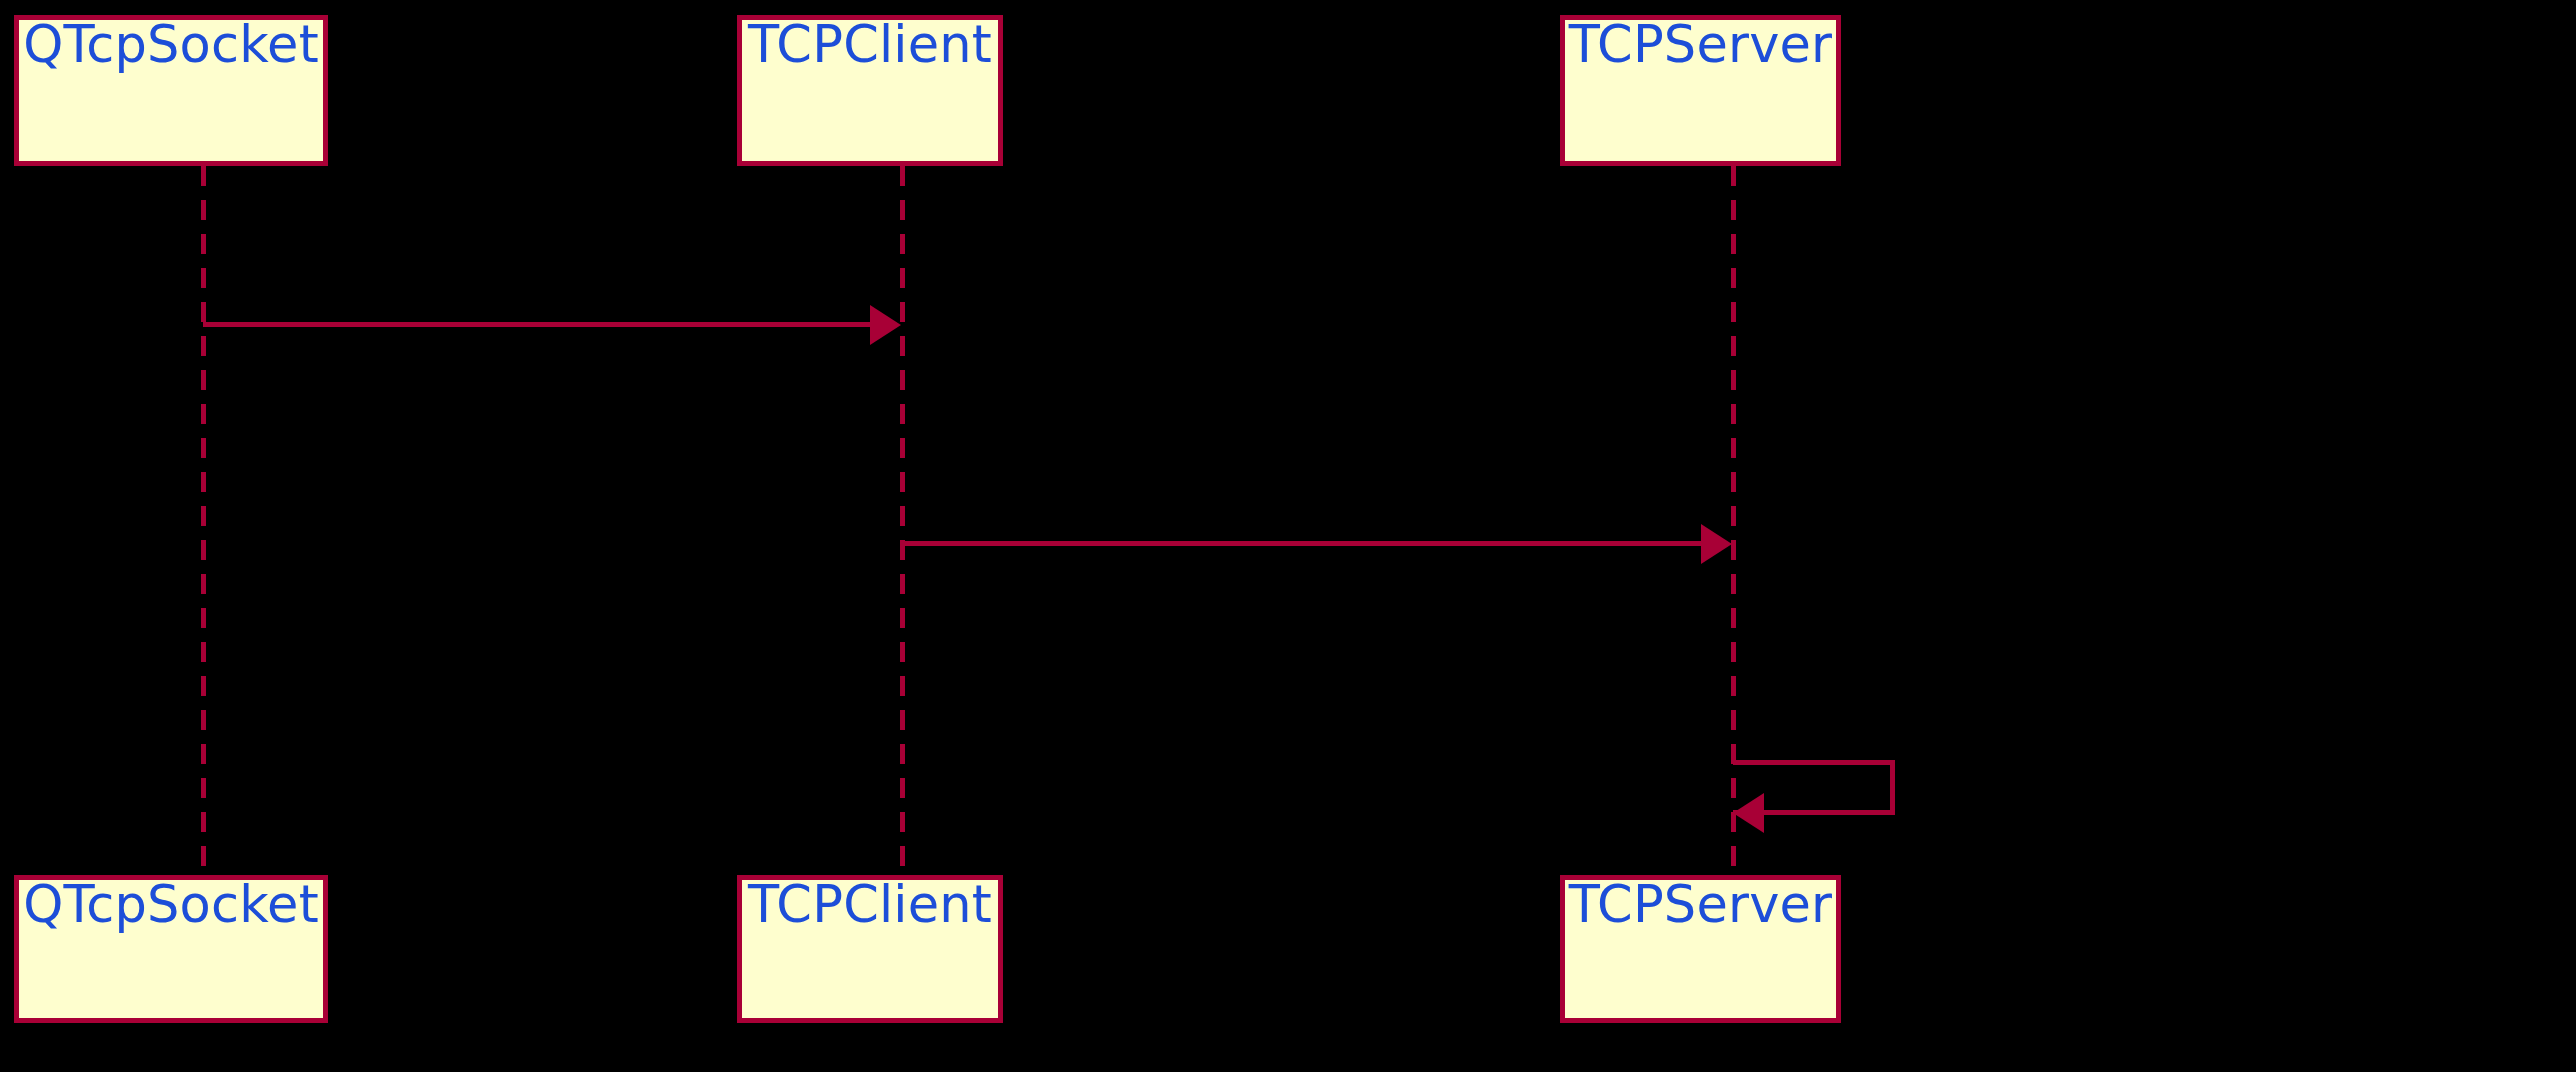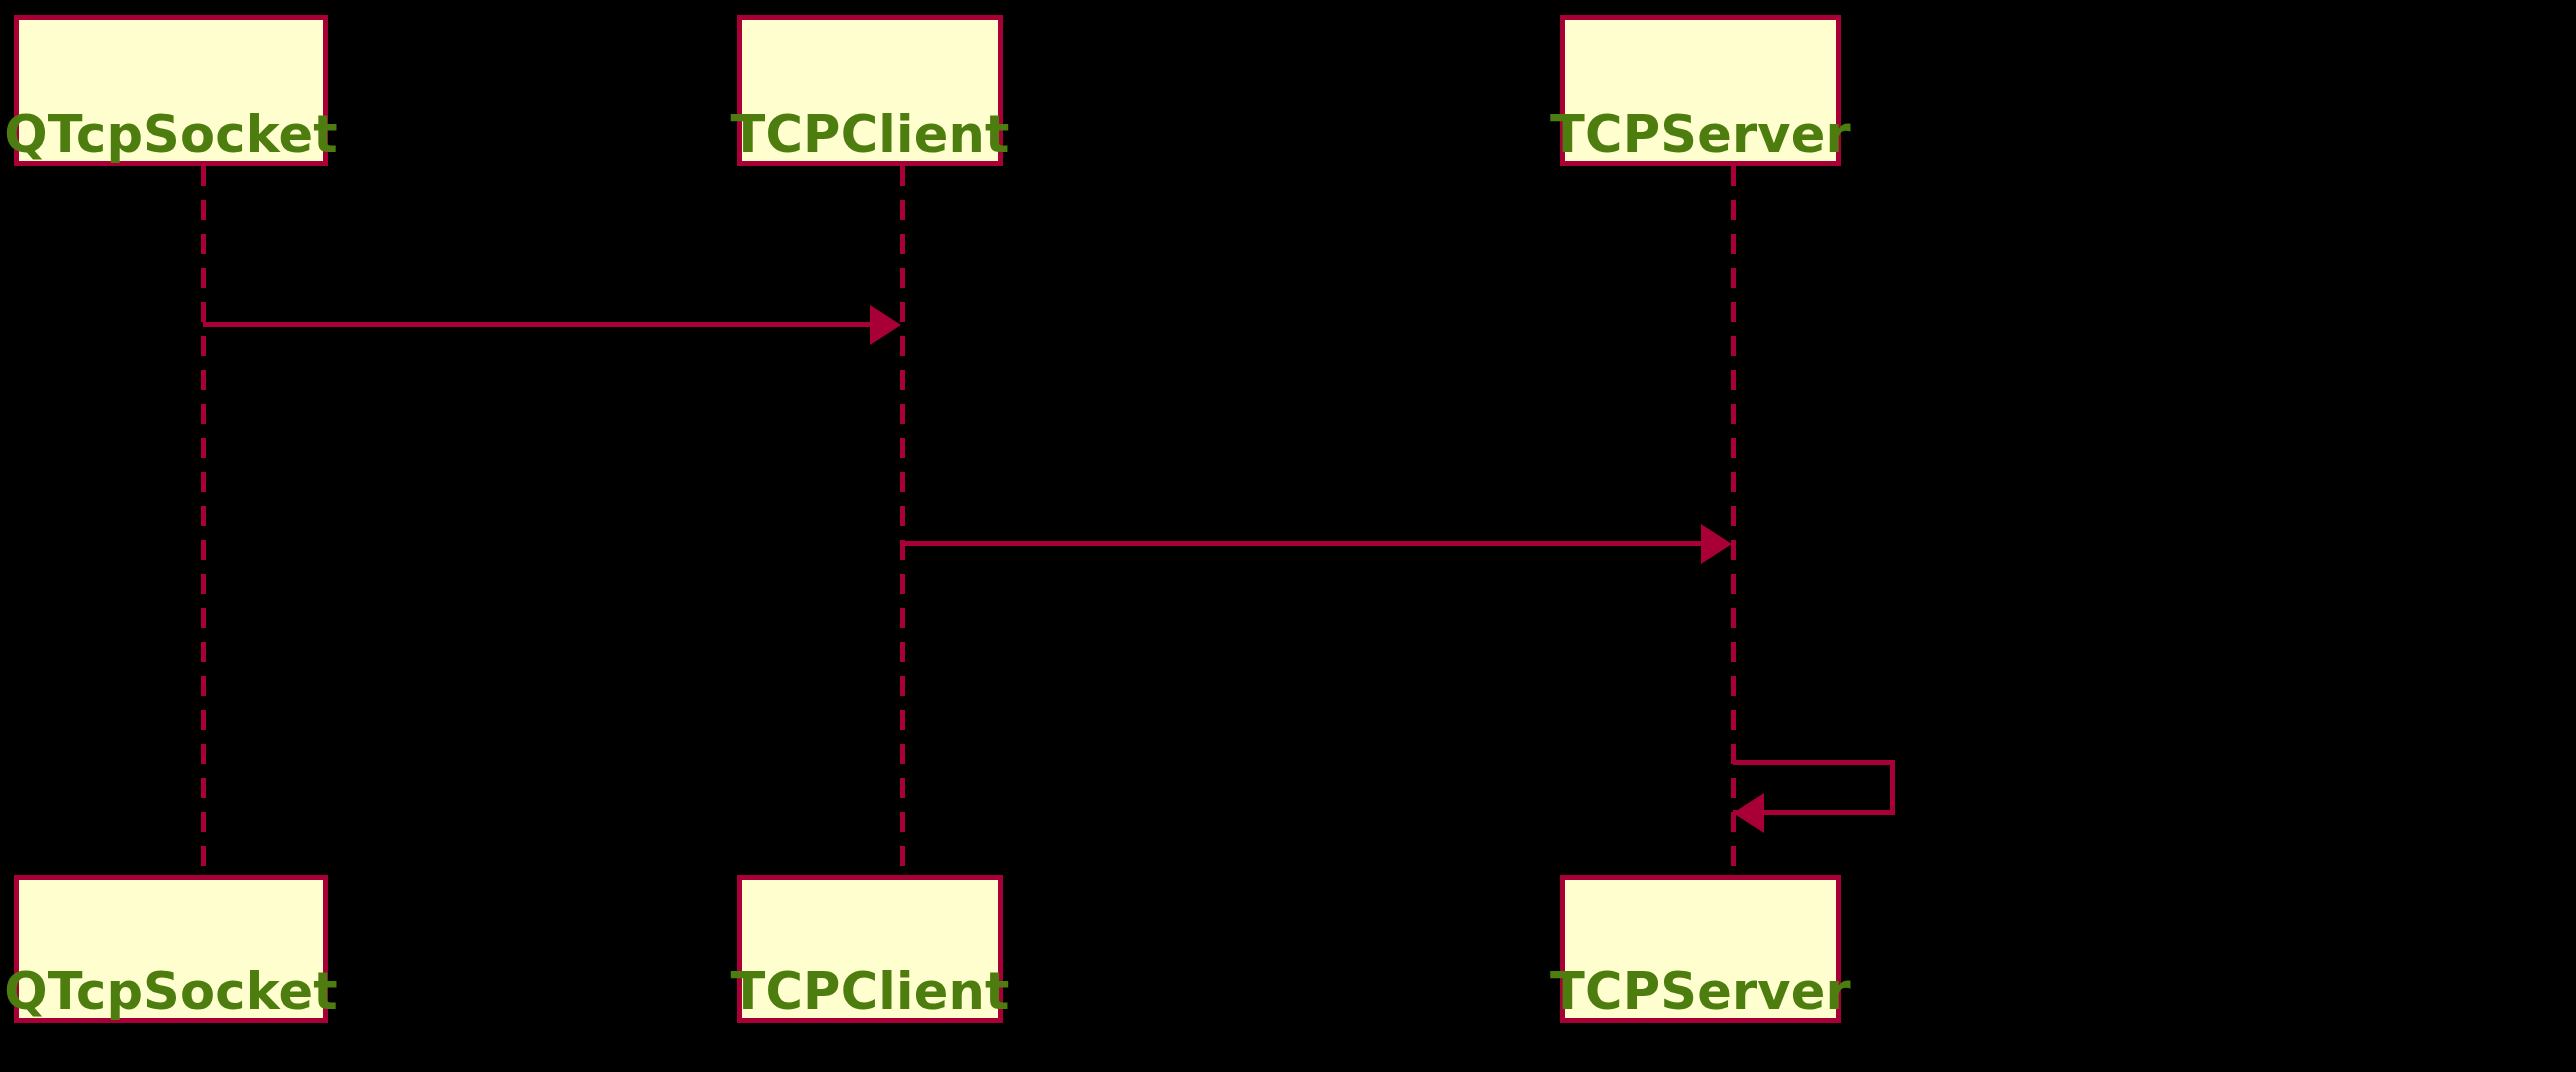--- a/index.html
+++ b/index.html
@@ -20,28 +20,27 @@
     overflow: hidden;
   }
 
   
   .participant-box {
     position: absolute;
     box-sizing: border-box;
     background: #FEFECE;
     border: 5.4px solid #A80036;
     display: flex;
-    align-items: flex-end;
+    align-items: flex-start;
     justify-content: center;
-    color: #4d7c0f;
+    color: #1d4ed8;
     font-size: 51px;
     line-height: 1;
     letter-spacing: 0.2px;
     white-space: nowrap;
-    font-weight: bold;
   }
   .participant-label {
     display: block;
     transform: translateY(-1.5px);
   }
 
   
   .lifeline {
     position: absolute;
     width: 4.6px;

